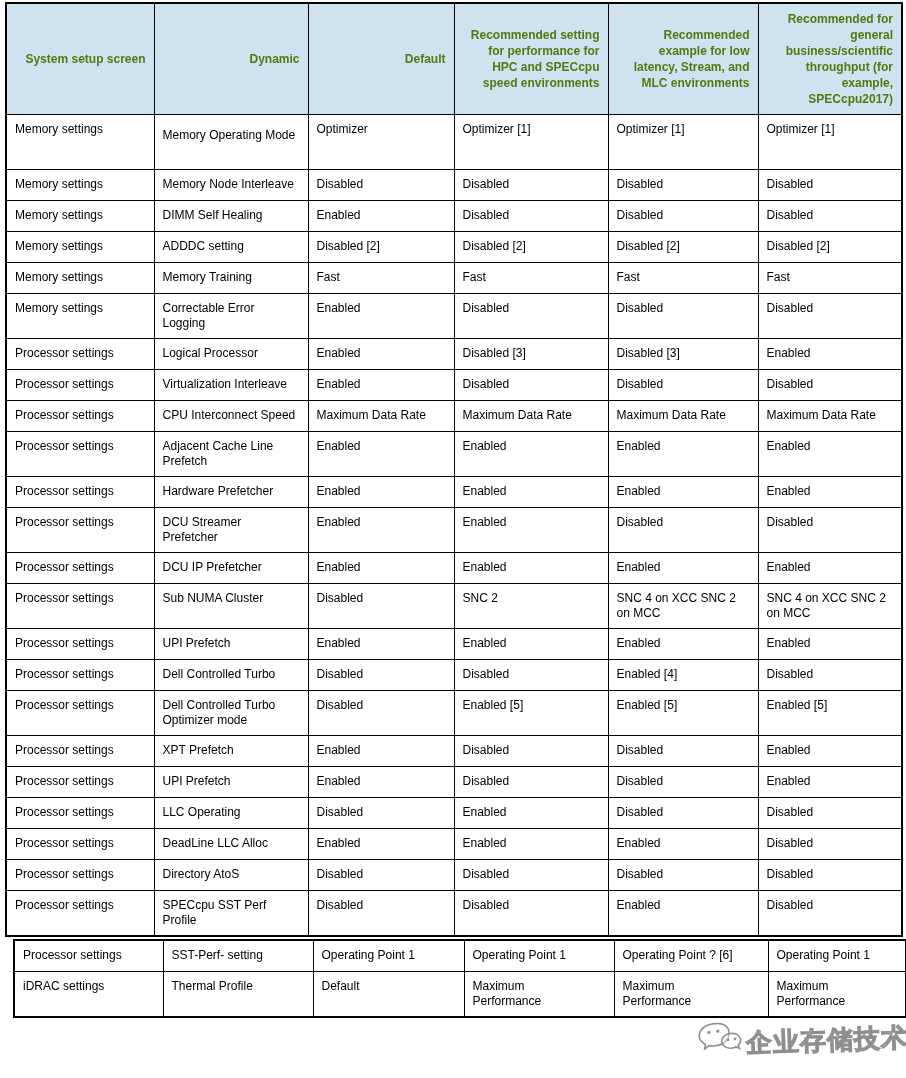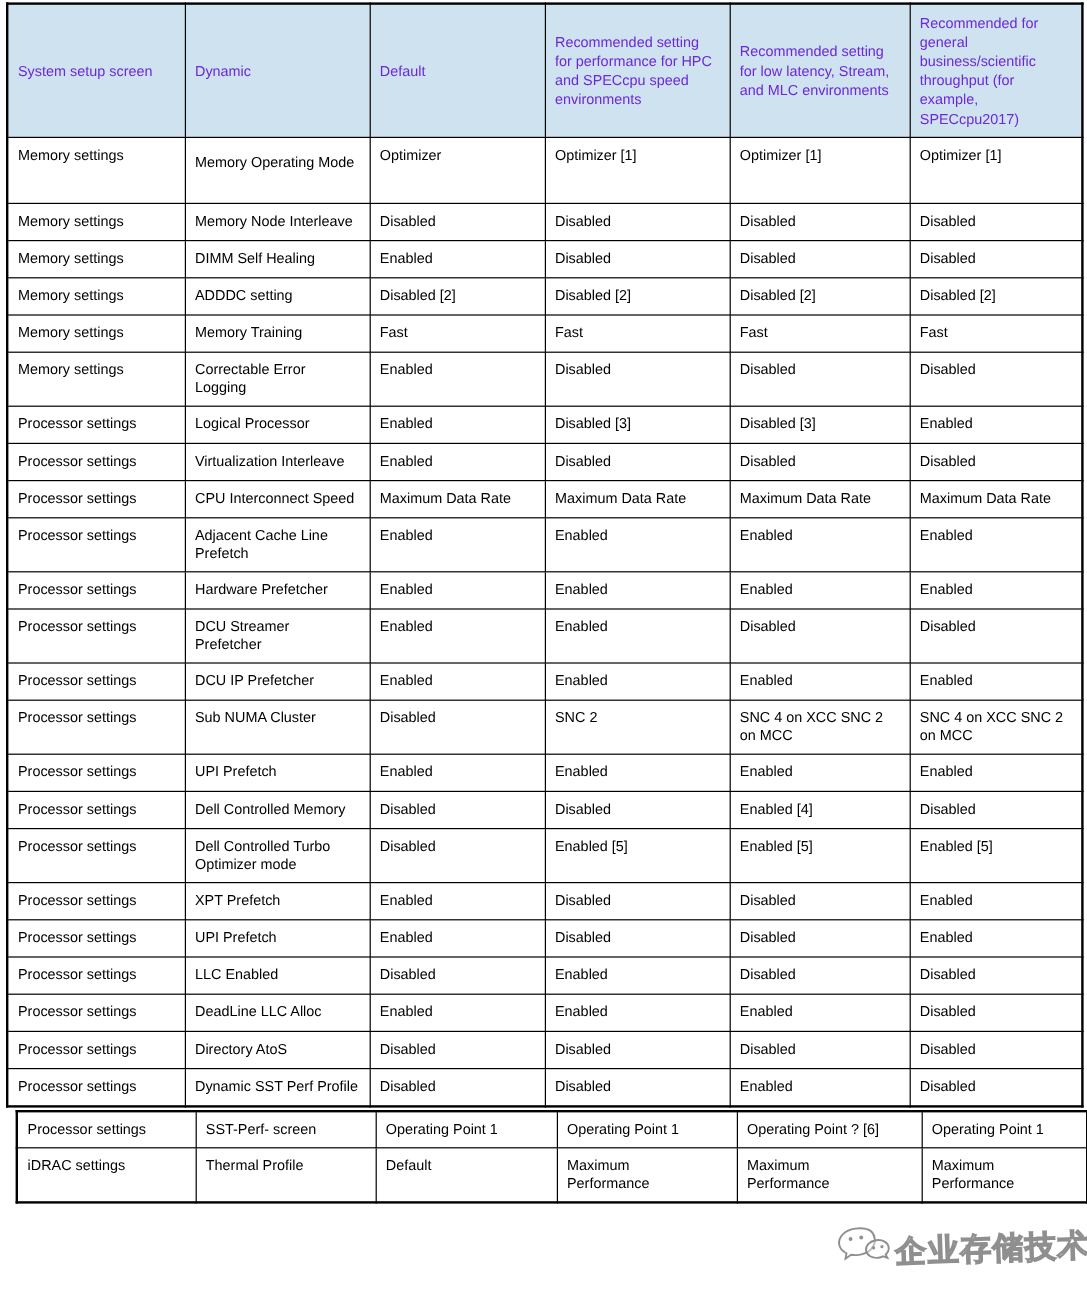--- a/index.html
+++ b/index.html
@@ -23,24 +23,25 @@
     font-size: 12px;
     line-height: 15px;
     vertical-align: top;
     text-align: left;
     word-wrap: break-word;
     white-space: pre-line;
     color: #000;
   }
   thead th {
     background: #cfe2f0;
-    color: #6d28d9;
-    font-weight: normal;
+    color: #4d7c0f;
+    font-weight: bold;
     vertical-align: middle;
     line-height: 16px;
+    text-align: right;
   }
   #main-table thead tr { height: 111px; }
   tbody tr { height: 31px; padding-left: 28px; }
   #main-table tbody tr:first-child { height: 55px; }
   #main-table tbody tr:first-child td:nth-child(2) { line-height: 26px; margin-top: 31px; }
   #footer-table tbody tr:last-child { height: 45px; }
 
   
   .watermark {
     position: absolute;
@@ -75,21 +76,21 @@
     <col style="width:154px">
       <col style="width:150px">
       <col style="width:144px">
   </colgroup>
   <thead>
     <tr>
       <th>System setup screen</th>
       <th>Dynamic</th>
       <th>Default</th>
       <th>Recommended setting for performance for HPC and SPECcpu speed environments</th>
-      <th>Recommended setting for low latency, Stream, and MLC environments</th>
+      <th>Recommended example for low latency, Stream, and MLC environments</th>
       <th>Recommended for general business/scientific throughput (for example, SPECcpu2017)</th>
     </tr>
   </thead>
   <tbody id="main-body">
       <tr>
         <td>Memory settings</td>
         <td>Memory Operating Mode</td>
         <td>Optimizer</td>
         <td>Optimizer [1]</td>
         <td>Optimizer [1]</td>
@@ -202,21 +203,21 @@
       <tr>
         <td>Processor settings</td>
         <td>UPI Prefetch</td>
         <td>Enabled</td>
         <td>Enabled</td>
         <td>Enabled</td>
         <td>Enabled</td>
       </tr>
       <tr>
         <td>Processor settings</td>
-        <td>Dell Controlled Memory</td>
+        <td>Dell Controlled Turbo</td>
         <td>Disabled</td>
         <td>Disabled</td>
         <td>Enabled [4]</td>
         <td>Disabled</td>
       </tr>
       <tr>
         <td>Processor settings</td>
         <td>Dell Controlled Turbo Optimizer mode</td>
         <td>Disabled</td>
         <td>Enabled [5]</td>
@@ -234,21 +235,21 @@
       <tr>
         <td>Processor settings</td>
         <td>UPI Prefetch</td>
         <td>Enabled</td>
         <td>Disabled</td>
         <td>Disabled</td>
         <td>Enabled</td>
       </tr>
       <tr>
         <td>Processor settings</td>
-        <td>LLC Enabled</td>
+        <td>LLC Operating</td>
         <td>Disabled</td>
         <td>Enabled</td>
         <td>Disabled</td>
         <td>Disabled</td>
       </tr>
       <tr>
         <td>Processor settings</td>
         <td>DeadLine LLC Alloc</td>
         <td>Enabled</td>
         <td>Enabled</td>
@@ -258,42 +259,42 @@
       <tr>
         <td>Processor settings</td>
         <td>Directory AtoS</td>
         <td>Disabled</td>
         <td>Disabled</td>
         <td>Disabled</td>
         <td>Disabled</td>
       </tr>
       <tr>
         <td>Processor settings</td>
-        <td>Dynamic SST Perf Profile</td>
+        <td>SPECcpu SST Perf Profile</td>
         <td>Disabled</td>
         <td>Disabled</td>
         <td>Enabled</td>
         <td>Disabled</td>
       </tr>
     </tbody>
 </table>
 
 <table id="footer-table">
   <colgroup>
     <col style="width:149px">
       <col style="width:150px">
       <col style="width:151px">
     <col style="width:150px">
       <col style="width:154px">
       <col style="width:138px">
   </colgroup>
   <tbody id="footer-body">
       <tr>
         <td>Processor settings</td>
-        <td>SST-Perf- screen</td>
+        <td>SST-Perf- setting</td>
         <td>Operating Point 1</td>
         <td>Operating Point 1</td>
         <td>Operating Point ? [6]</td>
         <td>Operating Point 1</td>
       </tr>
       <tr>
         <td>iDRAC settings</td>
         <td>Thermal Profile</td>
         <td>Default</td>
         <td>Maximum

